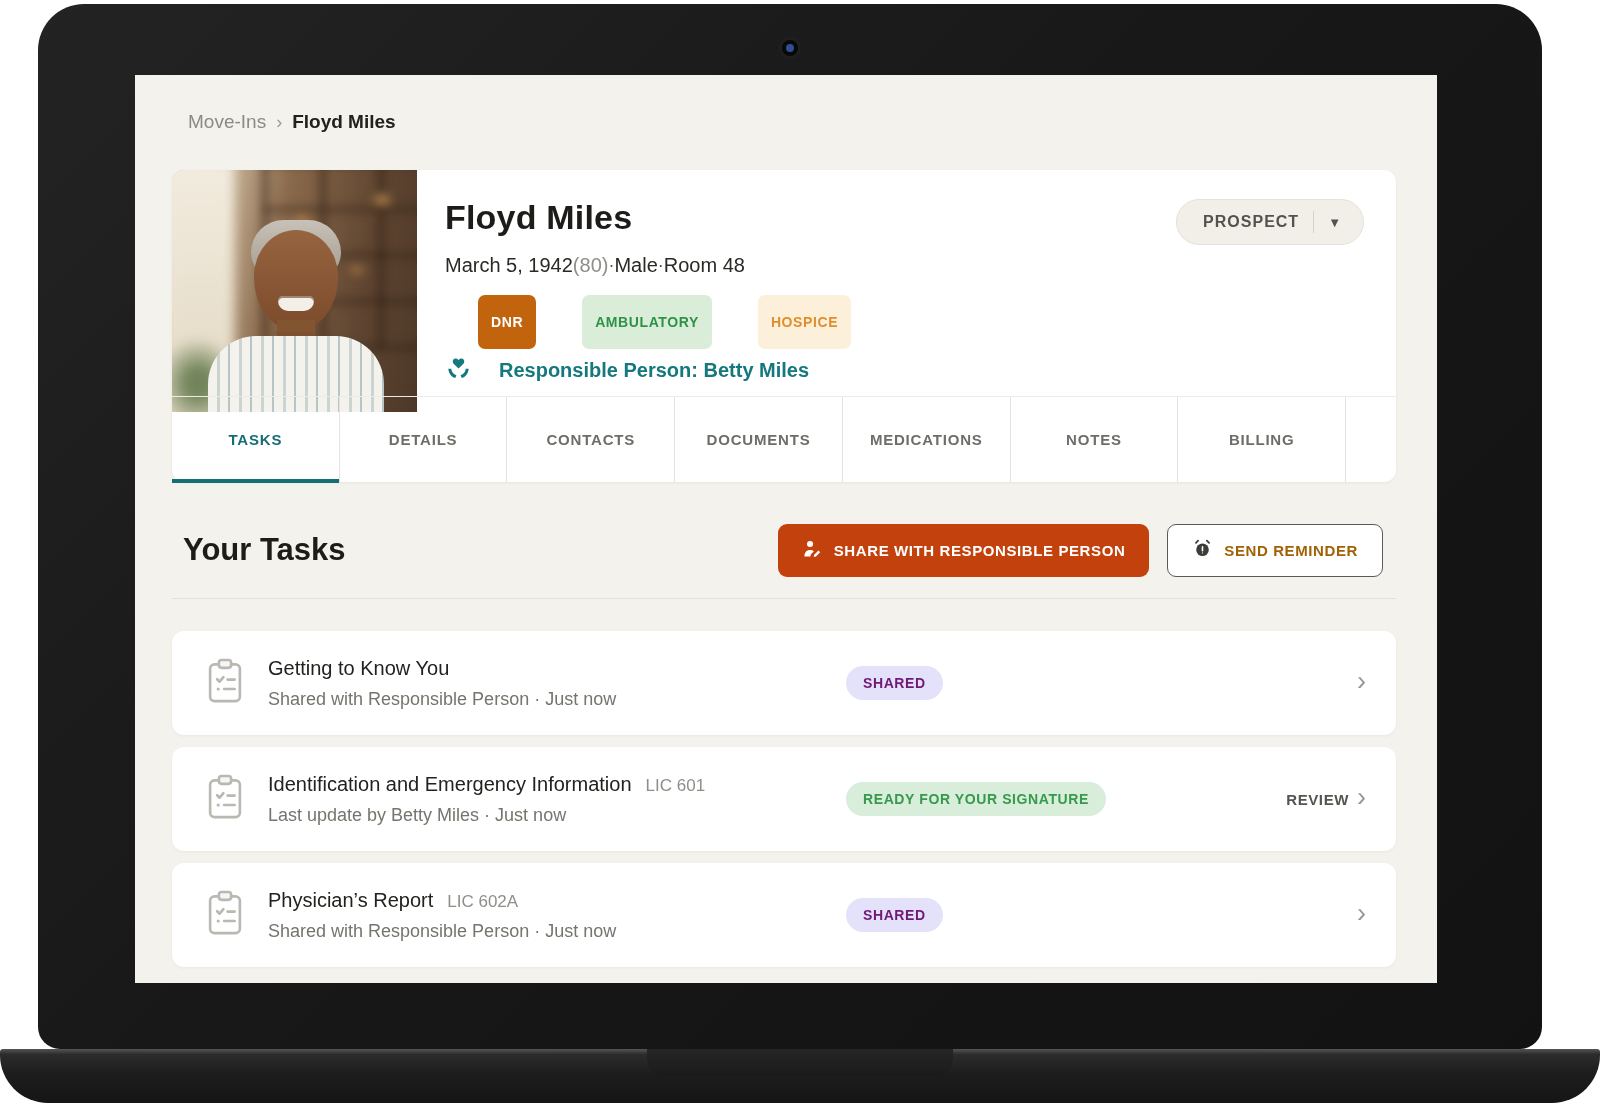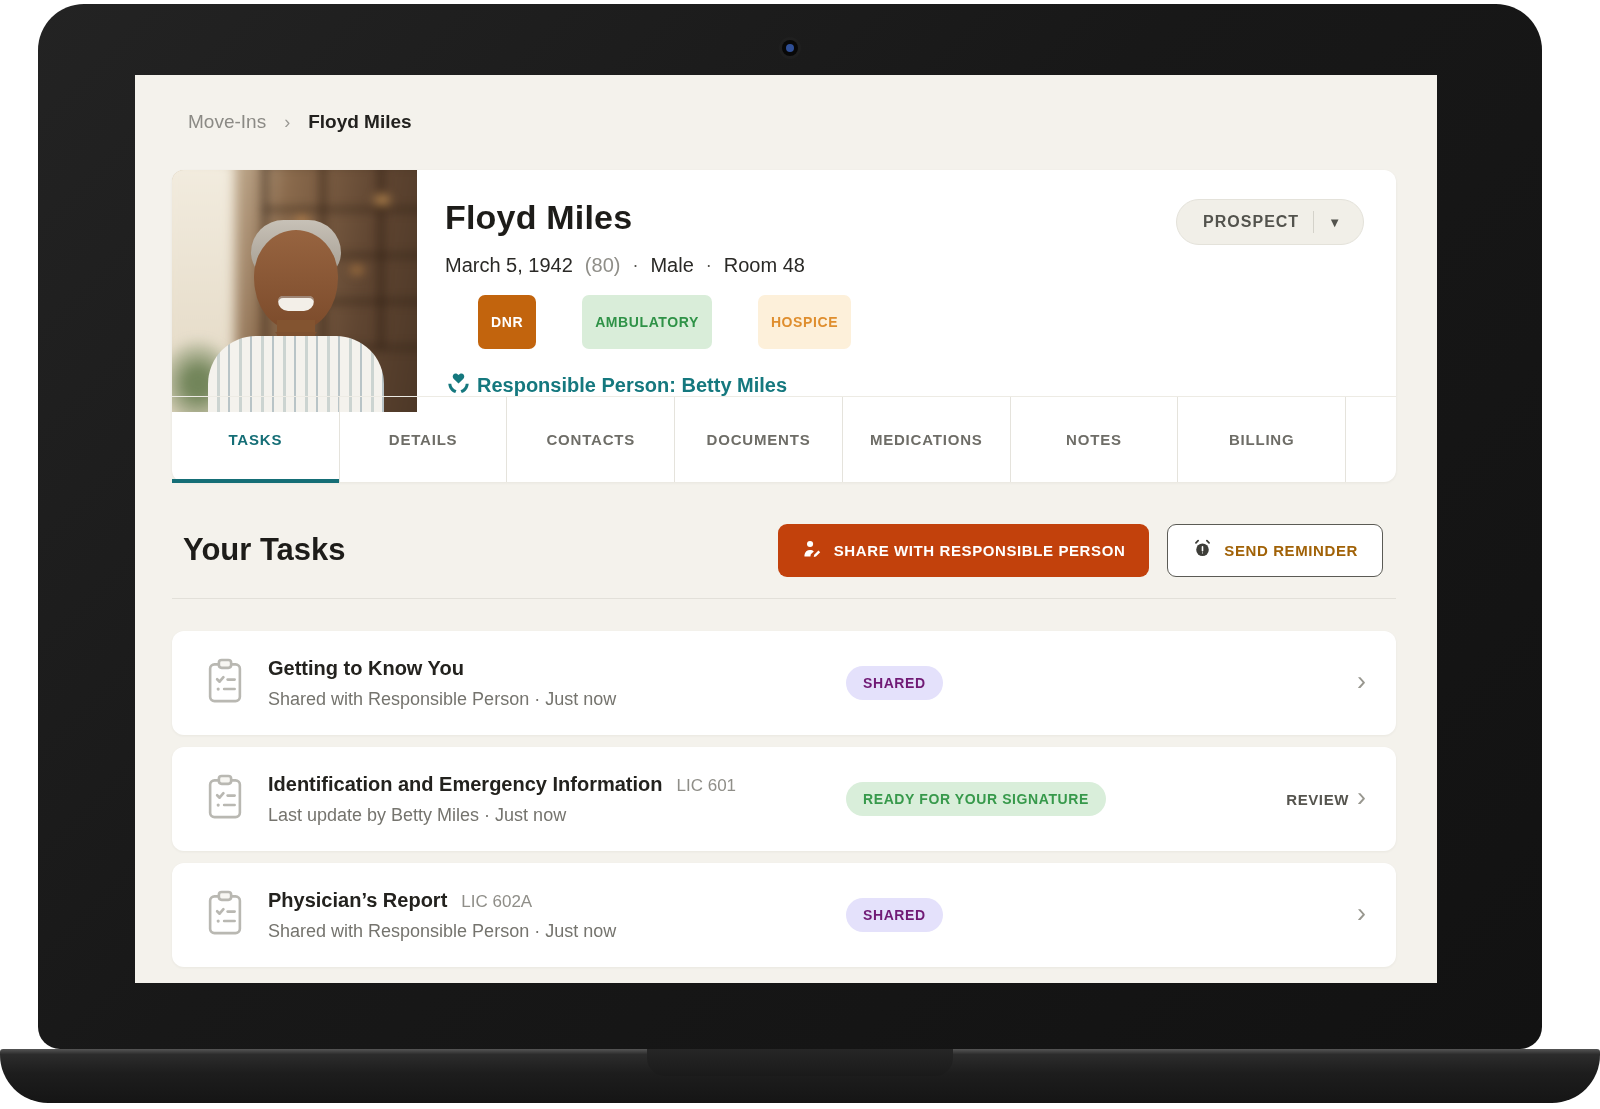--- a/index.html
+++ b/index.html
@@ -20,21 +20,21 @@
     border-radius:3px 3px 48px 48px; }
   .base-notch { position:absolute; left:50%; top:0; transform:translateX(-50%);
     width:306px; height:27px; background:linear-gradient(#262626,#1a1a1a);
     border-radius:0 0 18px 18px; }
 
   
   .screen { position:absolute; left:135px; top:75px; width:1302px; height:908px;
     background:#f4f2ec; overflow:hidden; }
 
   
-  .breadcrumb { display:flex; align-items:center; gap:18px; margin:36px 8px 0 53px;
+  .breadcrumb { display:flex; align-items:center; gap:10px; margin:36px 8px 0 53px;
     font-size:19px; }
   .crumb-parent { color:#8b8a85; }
   .crumb-sep { color:#9a9994; font-size:18px; }
   .crumb-current { color:#22211e; font-weight:bold; }
 
   
   .header-card { position:absolute; left:37px; top:95px; width:1224px; height:312px;
     background:#ffffff; border-radius:12px; box-shadow:0 1px 3px rgba(40,35,20,.06); }
   .header-top { position:relative; height:242px; }
 
@@ -67,31 +67,31 @@
   .ph-neck { position:absolute; left:105px; top:150px; width:38px; height:24px;
     background:#835430; }
   .ph-shirt { position:absolute; left:36px; top:166px; width:176px; height:80px;
     border-radius:48px 48px 0 0;
     background:repeating-linear-gradient(90deg,#f4f2ed 0 9px,#ccd4d1 9px 12px,#f4f2ed 12px 20px,#b9c4c7 20px 22px); }
   .ph-collar { position:absolute; left:103px; top:162px; width:42px; height:26px;
     background:#7e5130; clip-path:polygon(0 0,100% 0,50% 100%); }
 
   .header-info { position:absolute; left:273px; top:28px; }
   .resident-name { font-size:34px; font-weight:bold; color:#1d1c19; letter-spacing:.2px; }
-  .meta-line { display:flex; align-items:center; gap:12px; margin-top:17px;
+  .meta-line { display:flex; align-items:center; margin-top:17px;
     font-size:20px; color:#2a2926; }
   .meta-age { color:#8f8e88; }
   .meta-dot { color:#55544f; font-size:18px; }
   .badge-row { display:flex; gap:13px; margin-top:18px; }
   .badge { font-size:14px; font-weight:bold; letter-spacing:.6px; padding:19px 13px;
     border-radius:7px;margin-left:33px; }
   .badge-dnr { background:#c2640d; color:#ffffff; }
   .badge-ambulatory { background:#d9edd9; color:#2f9247; }
   .badge-hospice { background:#fdf0da; color:#df8e2e; }
-  .responsible { display:flex; align-items:center; gap:5px; margin-top:21px;
+  .responsible { display:flex; align-items:center; gap:27px; margin-top:6px;
     font-size:20px; font-weight:bold; color:#15787e; cursor:pointer; }
 
   .status-pill { position:absolute; right:32px; top:29px; display:flex; align-items:center;
     gap:14px; background:#f1efe8; border:1px solid #e4e2da; border-radius:24px;
     padding:11px 22px 11px 26px; cursor:pointer; }
   .status-pill-label { font-size:16px; font-weight:bold; letter-spacing:1px; color:#53534d; }
   .status-pill-divider { width:1px; height:22px; background:#d4d2ca; }
   .status-pill-caret { font-size:13px; color:#53534d; }
 
   
@@ -118,21 +118,21 @@
   .tasks-divider { position:absolute; left:37px; top:523px; width:1224px; height:1px;
     background:#e2e0d9; }
 
   .task-list { position:absolute; left:37px; top:556px; width:1224px; }
   .task-card { display:flex; align-items:center; height:104px; padding:0 30px 0 32px;
     background:#ffffff; border-radius:12px; box-shadow:0 1px 3px rgba(40,35,20,.05);
     margin-bottom:12px; cursor:pointer; }
   .task-icon { flex:0 0 44px; margin-right:20px; }
   .task-text { width:578px; flex:none; }
   .task-title-row { display:flex; align-items:baseline; gap:14px; }
-  .task-title { font-size:20px; font-weight:bold; color:#23221e; }
+  .task-title { font-size:20px; font-weight:normal; color:#23221e; }
   .task-code { font-size:17px; color:#8f8e88; }
   .task-subtitle { font-size:18px; color:#75746e; margin-top:9px; }
   .task-status { flex:1; }
   .status-badge { display:inline-block; font-size:14px; font-weight:bold;
     letter-spacing:.6px; padding:9px 17px; border-radius:17px; }
   .status-shared { background:#e4e1fb; color:#701a75; }
   .status-ready { background:#d9eeda; color:#37994b; }
   .task-action { display:flex; align-items:center; gap:8px; }
   .action-label { font-size:15px; font-weight:bold; letter-spacing:.6px; color:#55544e; }
   .chev { font-size:27px; color:#98978f; line-height:1; margin-top:-4px; }

